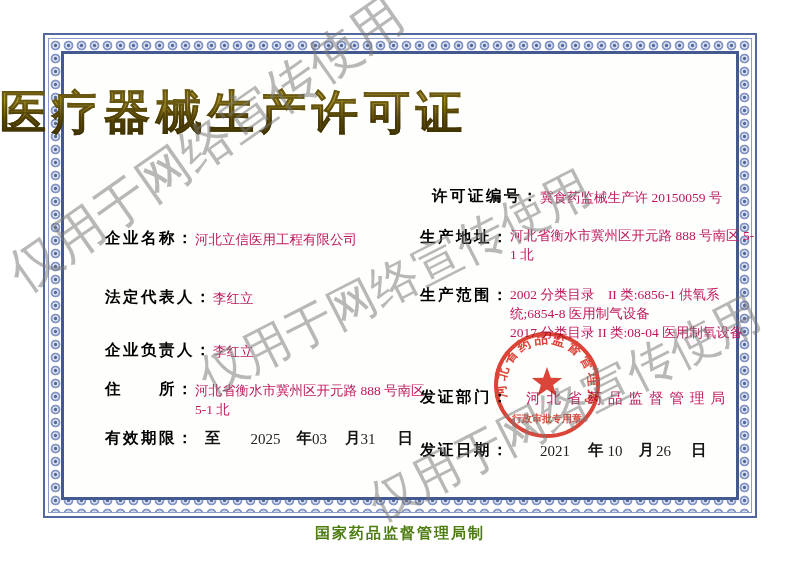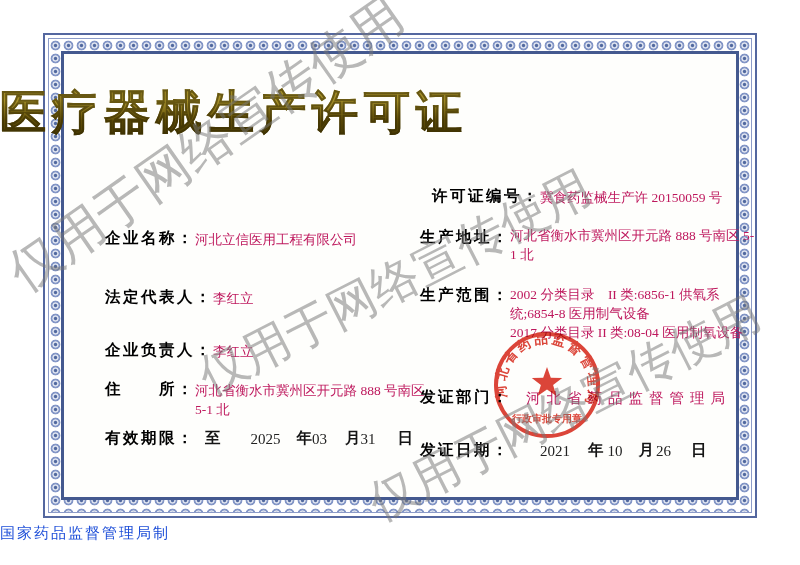--- a/index.html
+++ b/index.html
@@ -56,22 +56,22 @@
   }
   .dateline .unit{font-weight:700;font-size:15.5px;color:#141414;}
   .issuer-val{letter-spacing:6px;font-size:14.5px;}
   
   .seal{
     position:absolute;left:492px;top:330px;width:110px;height:110px;
     mix-blend-mode:multiply;opacity:0.93;z-index:4;
   }
   
   .footer{
-    position:absolute;left:0;top:524px;width:100%;
-    font-size:15px;font-weight:400;color:#1d4ed8;letter-spacing:2px;z-index:2;
+    position:absolute;left:0;top:524px;width:100%;text-align:center;
+    font-size:15px;font-weight:700;color:#4d7c0f;letter-spacing:2px;z-index:2;
   }
   
   .wm{
     position:absolute;z-index:5;pointer-events:none;white-space:nowrap;
     color:rgba(118,118,118,0.52);font-family:"Liberation Sans","DejaVu Sans",sans-serif;
   }
   .wm-a{left:-5px;top:250px;font-size:52px;transform:rotate(-35deg);transform-origin:0 0;}
   .wm-b{left:188px;top:352px;font-size:48px;transform:rotate(-27deg);transform-origin:0 0;}
   .wm-c{left:358px;top:478px;font-size:48px;transform:rotate(-27deg);transform-origin:0 0;}
 </style>

